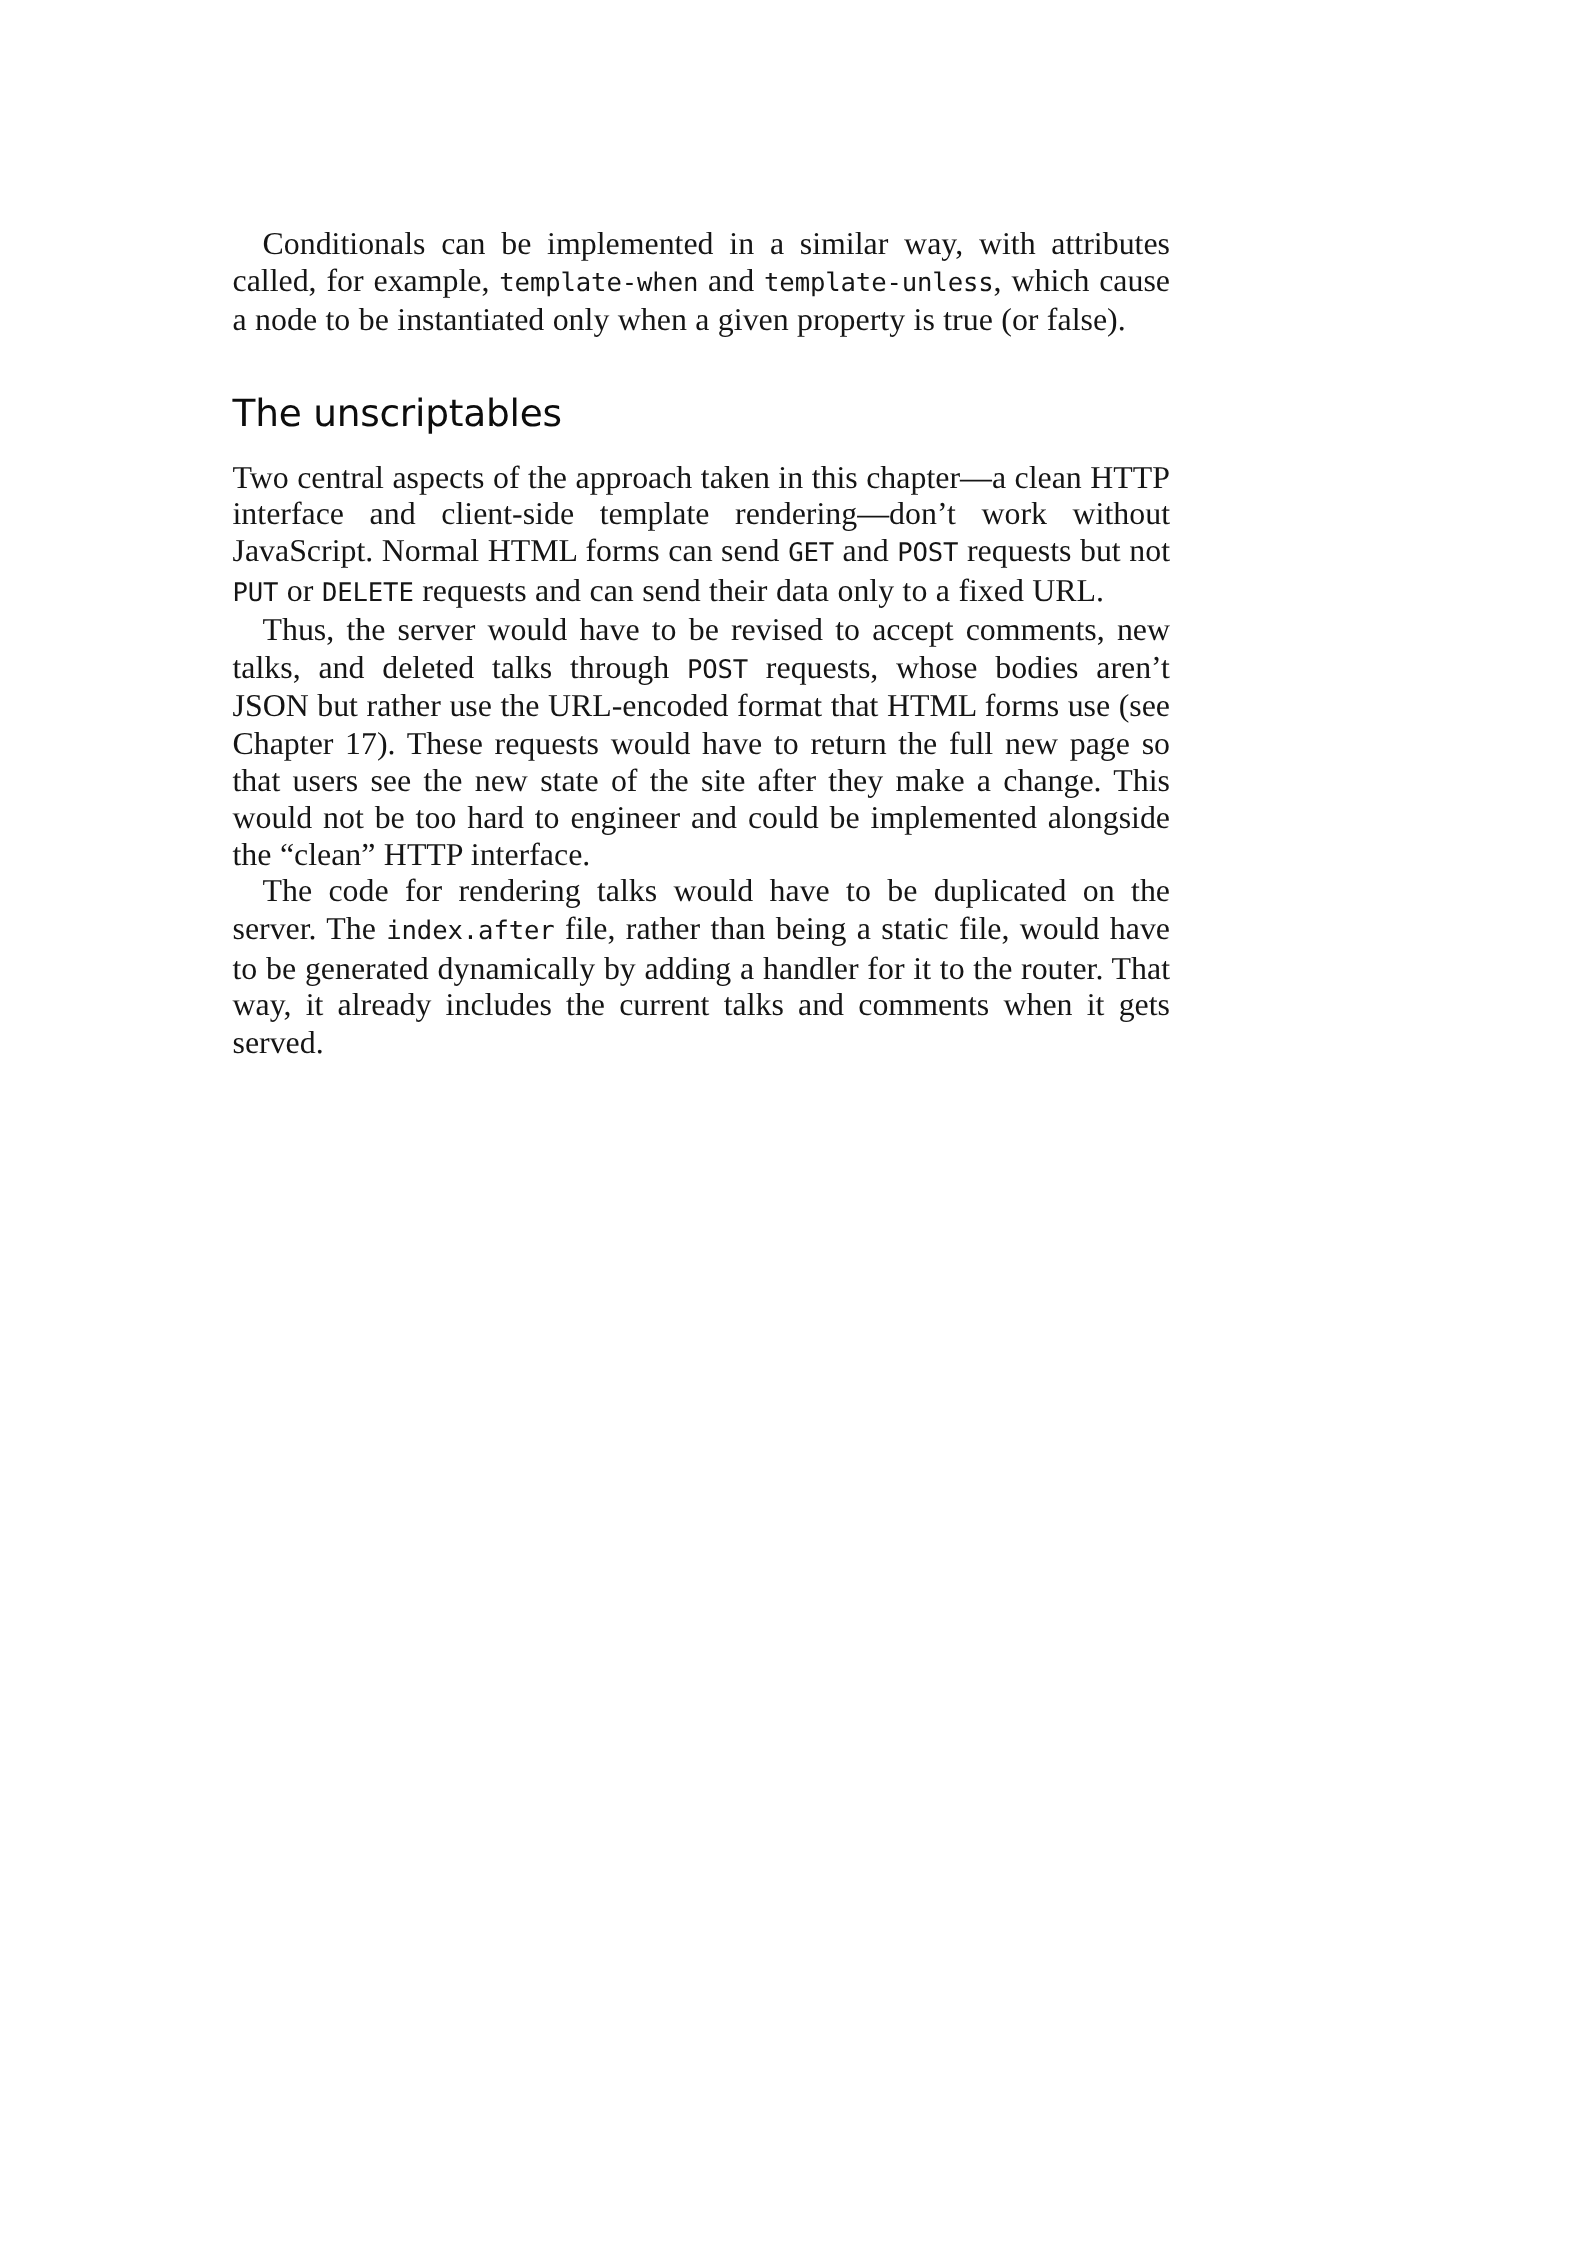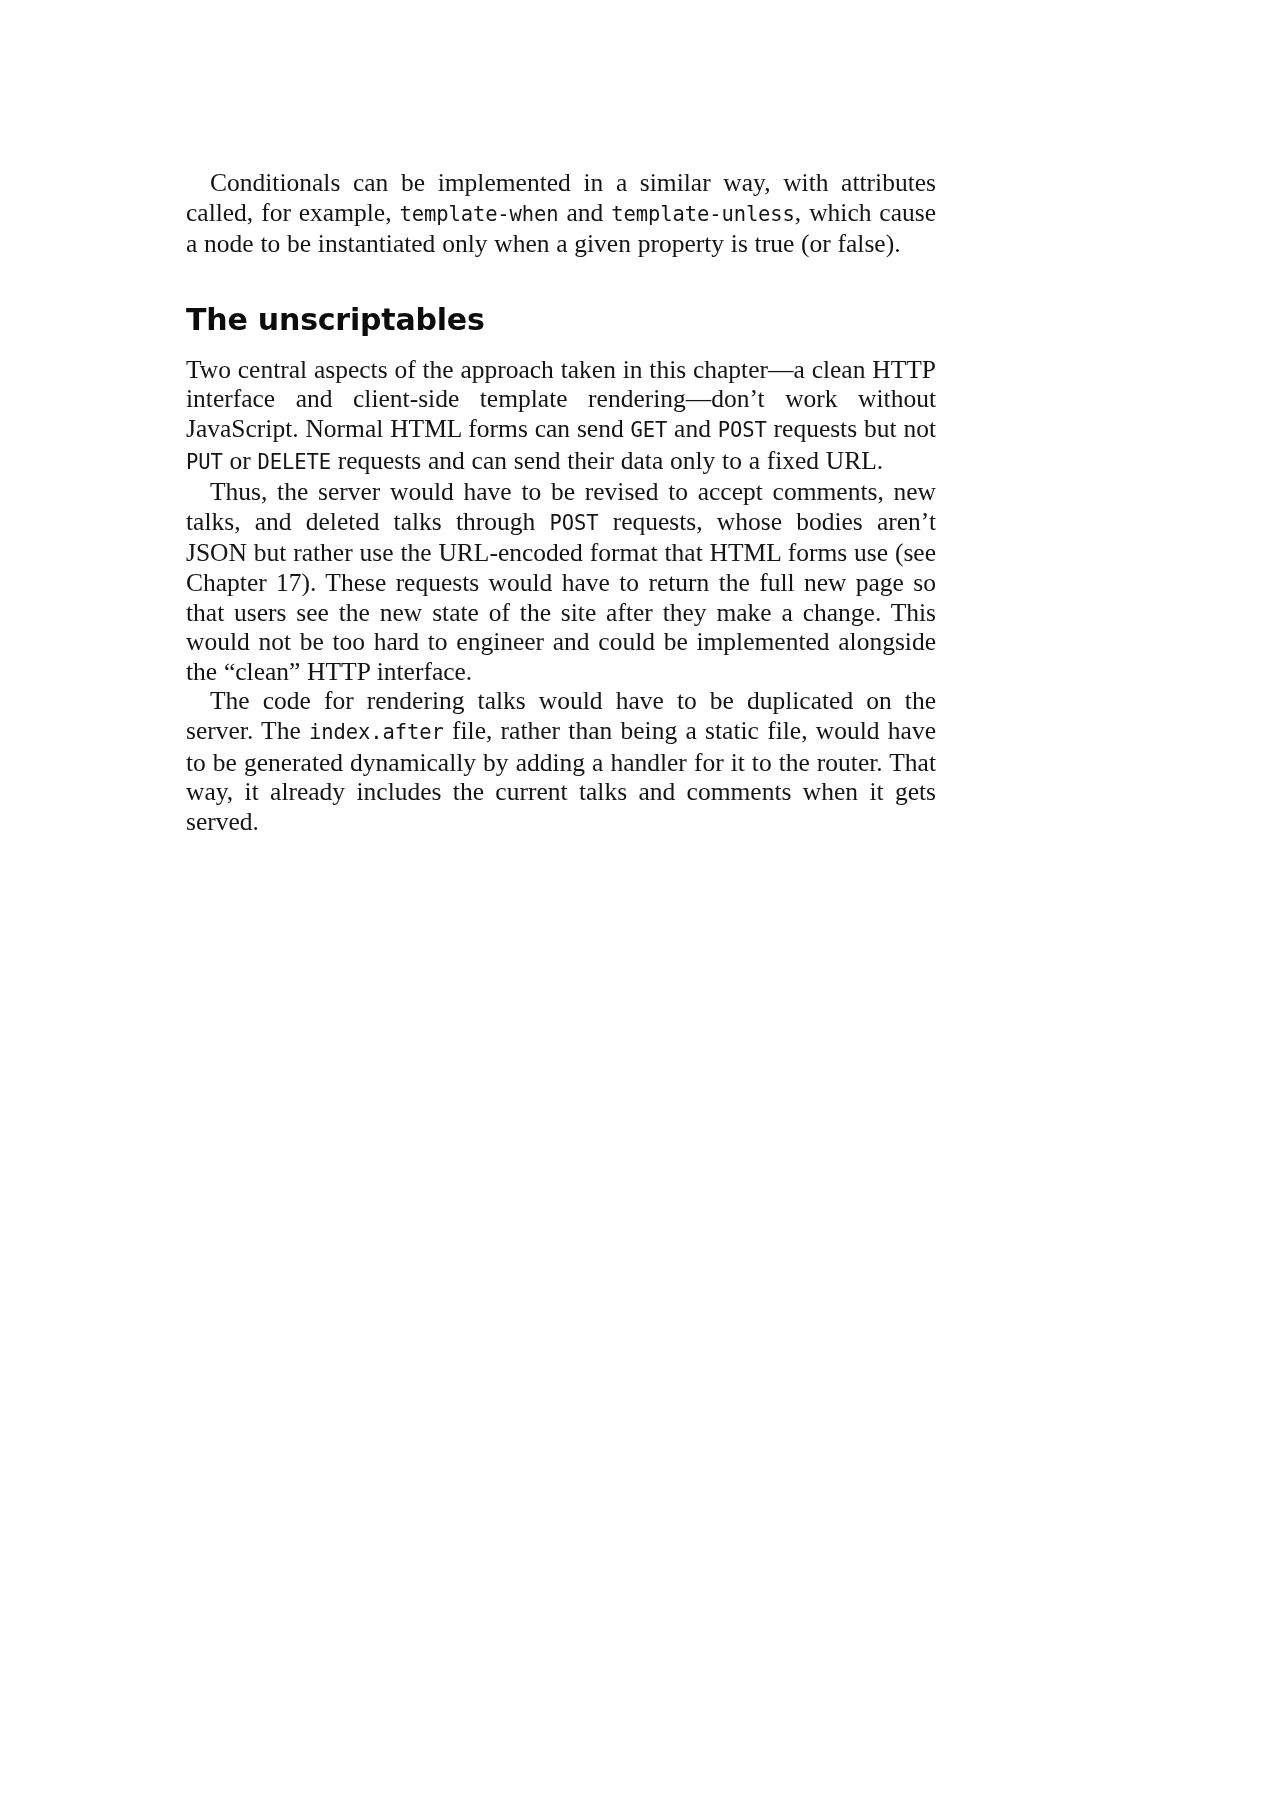--- a/index.html
+++ b/index.html
@@ -5,21 +5,21 @@
 <style>
   html, body {
     margin: 0;
     padding: 0;
     background: #ffffff;
   }
   .page {
     position: relative;
     width: 1273px;
     height: 1273px;
-    margin: 0 auto;
+    margin: 12px auto;
     background: #ffffff;
     overflow: hidden;
   }
   .text-block {
     position: absolute;
     left: 186px;
     top: 168px;
     width: 750px;
   }
   p.body-par {
@@ -41,21 +41,21 @@
   code, .code {
     font-family: "DejaVu Sans Mono", "Liberation Mono", monospace;
     font-size: 20.5px;
     letter-spacing: -0.1px;
     color: #151515;
     white-space: nowrap;
   }
   h2.section-heading {
     margin: 0;
     font-family: "DejaVu Sans", "Liberation Sans", sans-serif;
-    font-weight: bold;
+    font-weight: normal;
     font-size: 30px;
     line-height: 34px;
     color: #0d0d0d;
     letter-spacing: -0.2px;
     text-align: left;
   }
   .gap-before-heading { height: 44px; }
   .gap-after-heading  { height: 18px; }
   .par-gap            { height: 0px; }
 

